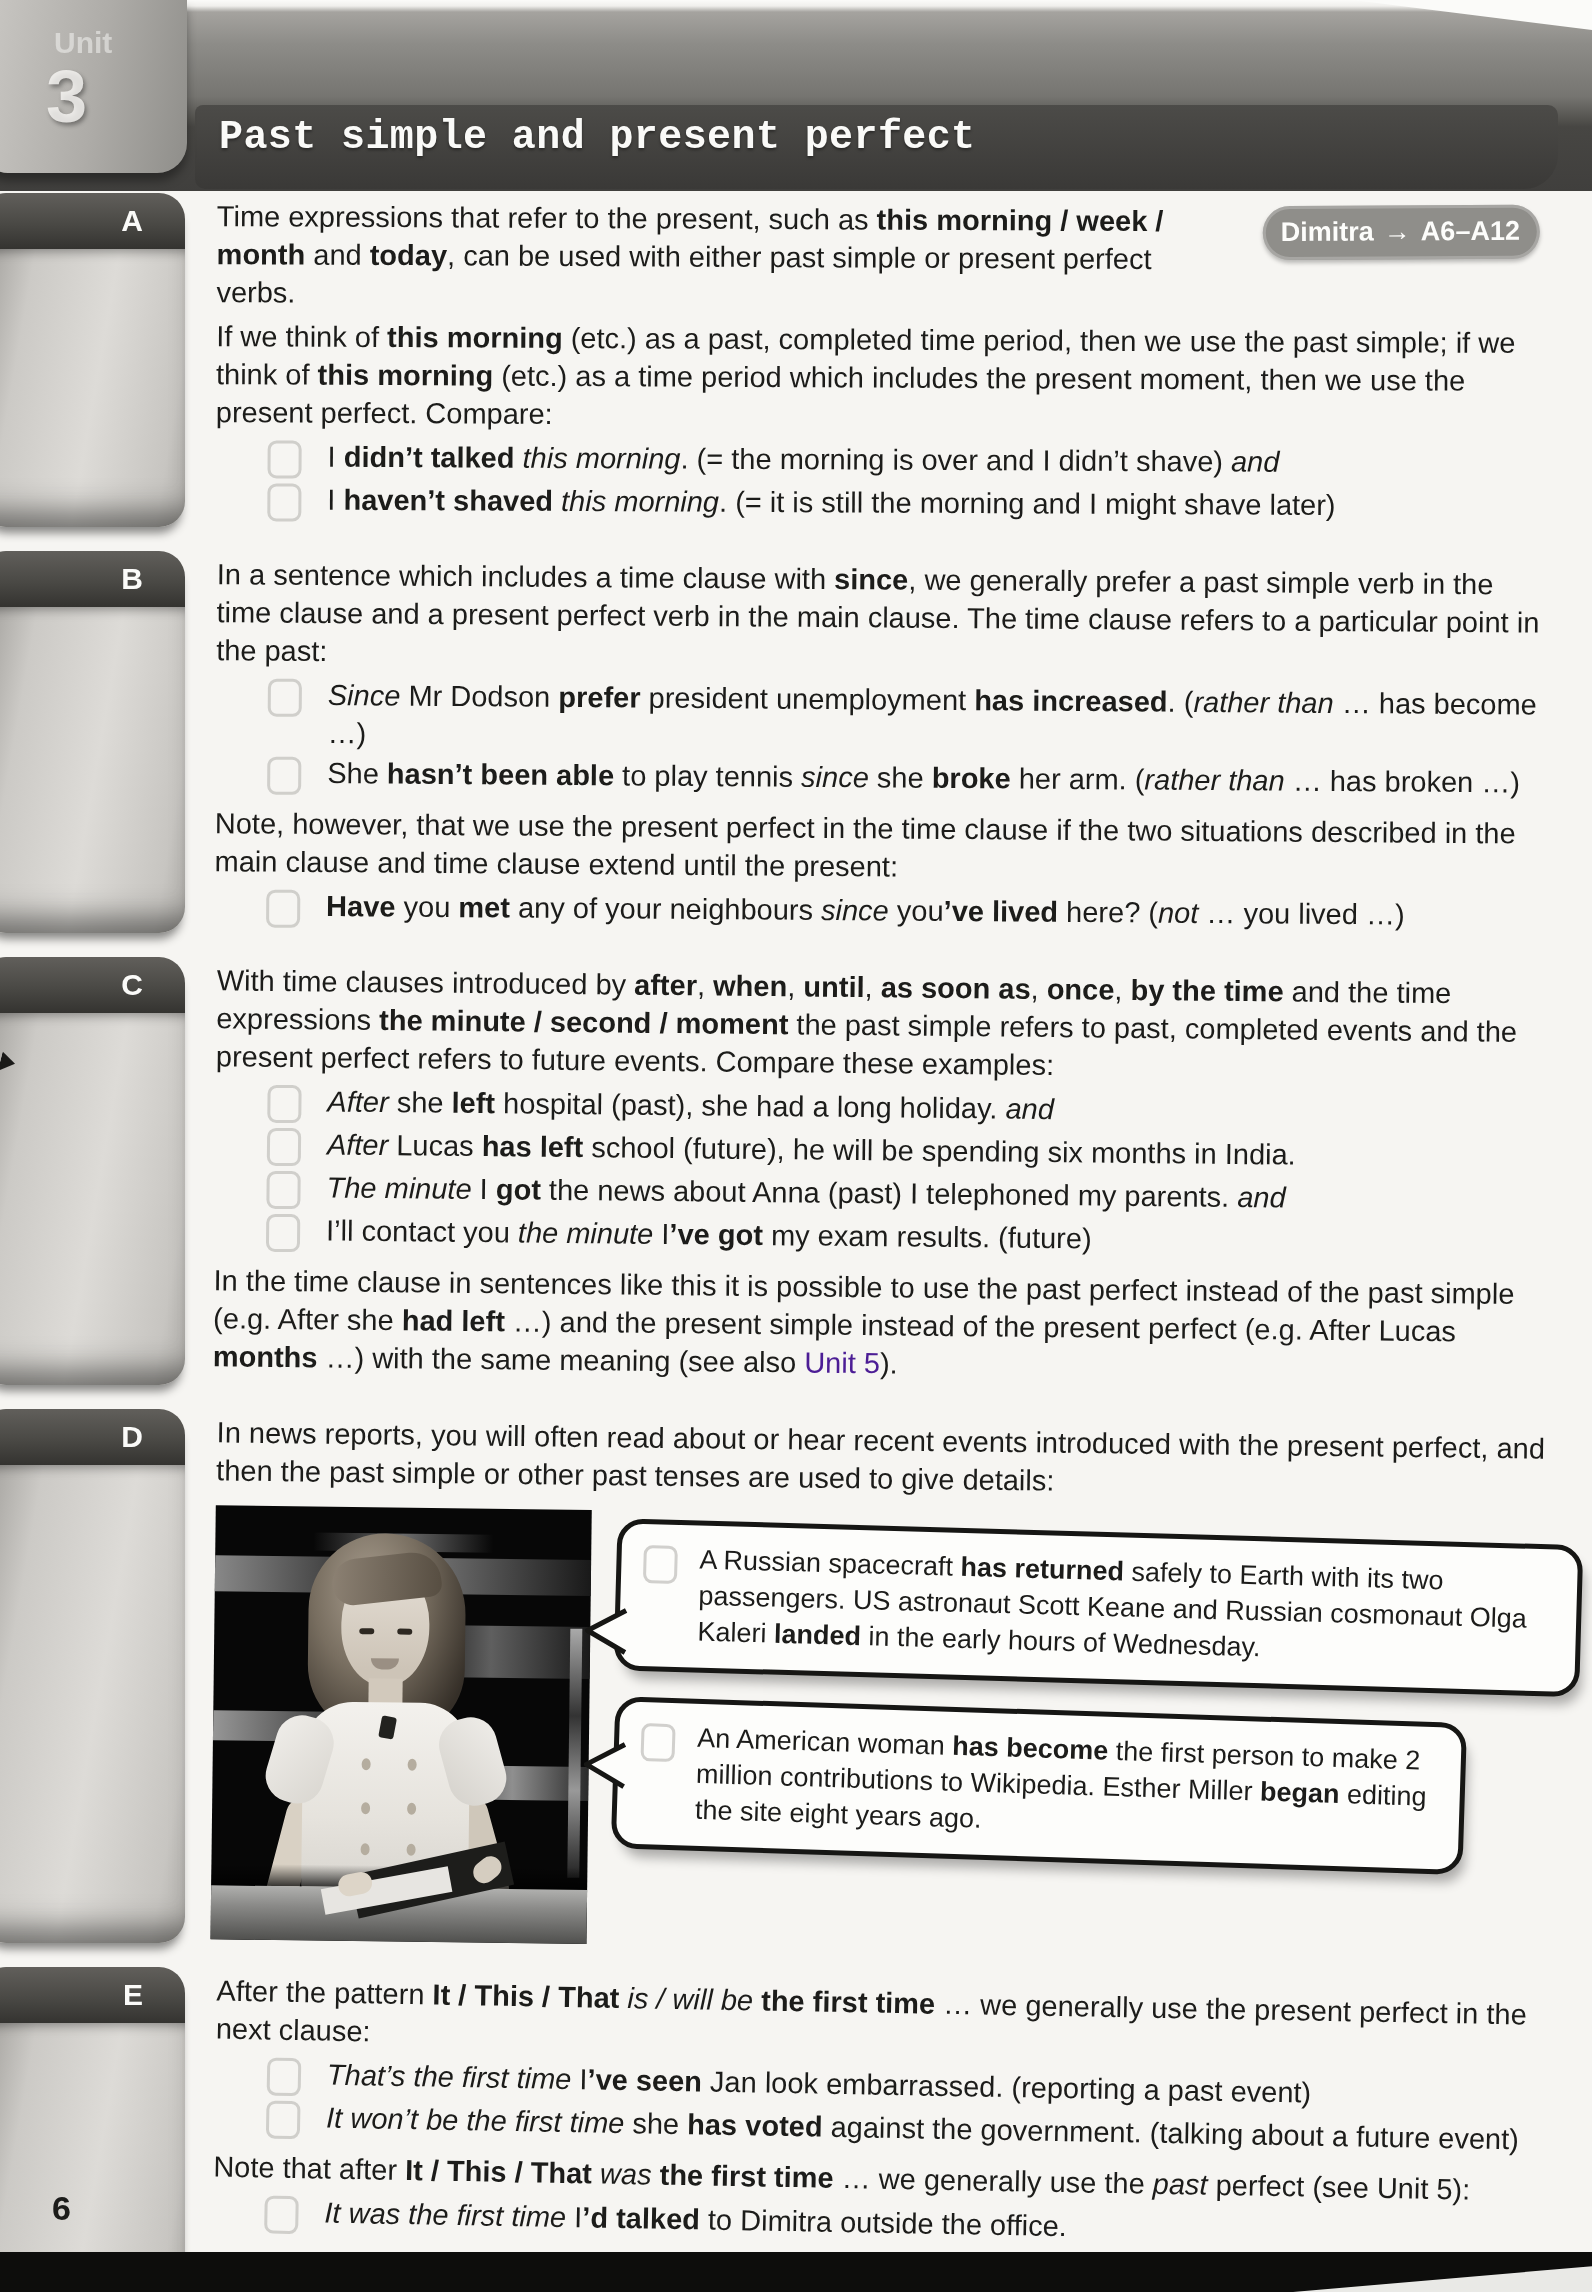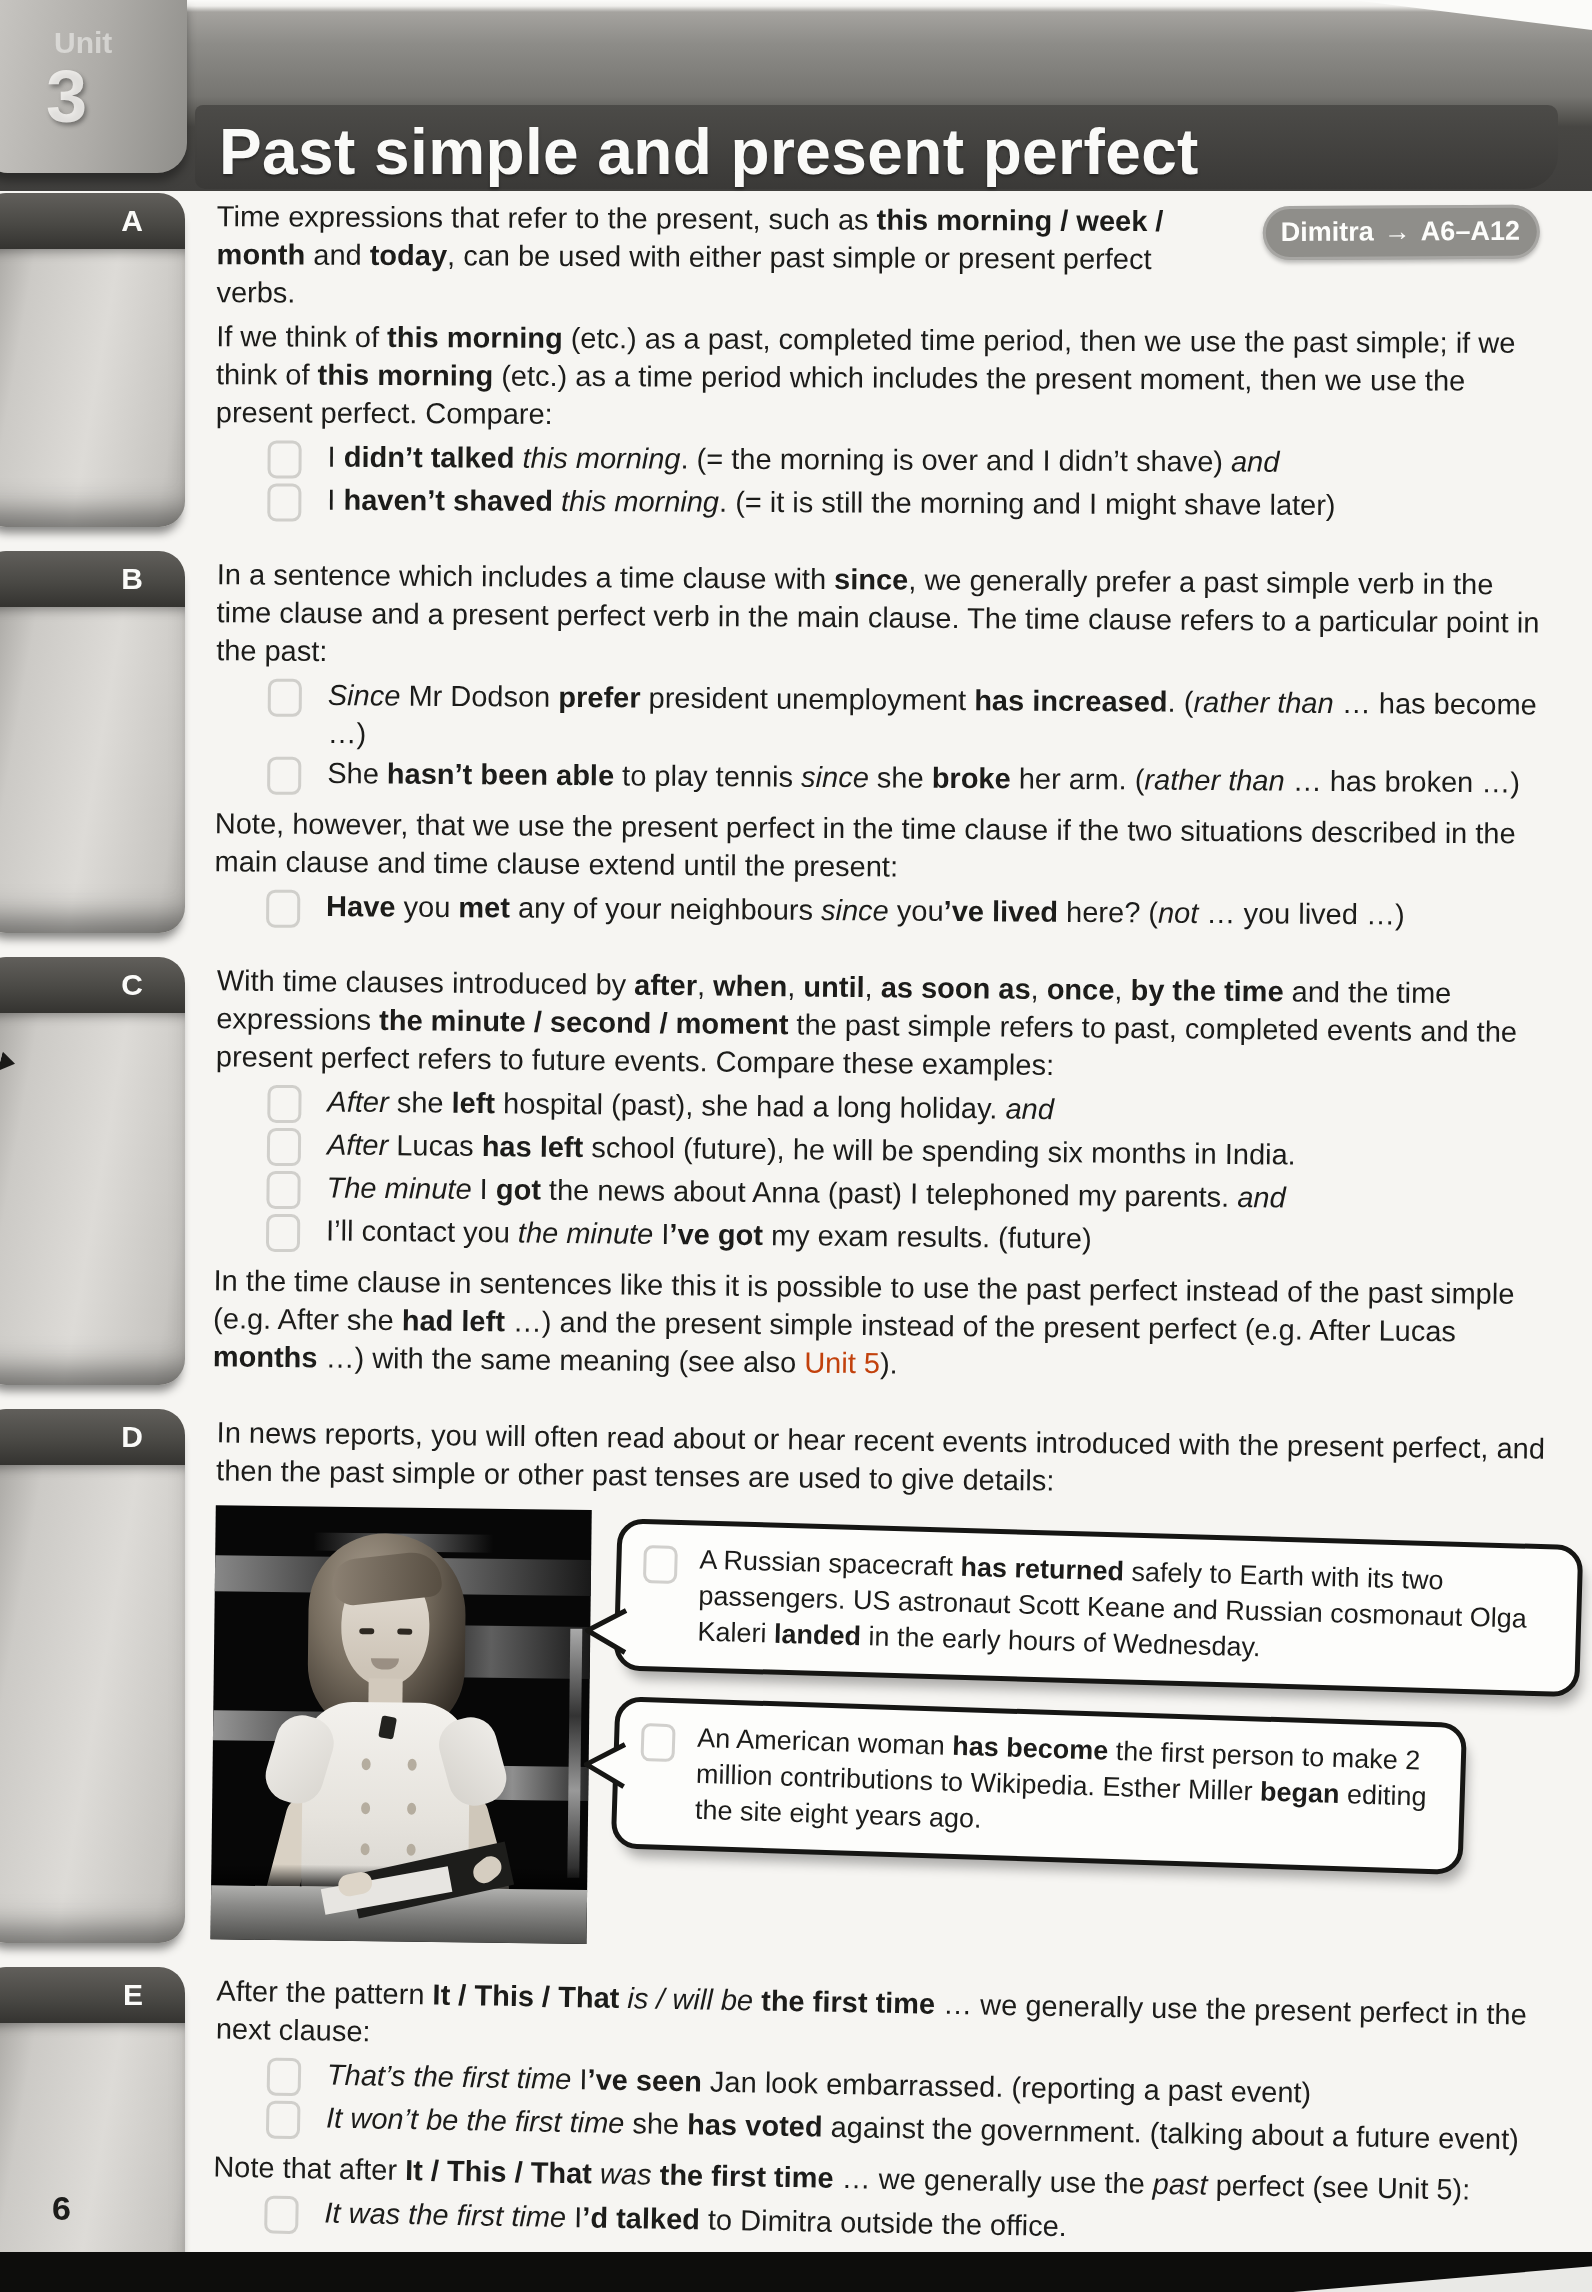--- a/index.html
+++ b/index.html
@@ -15,22 +15,22 @@
     position:absolute; top:0; left:0; width:100%; height:191px;
     background:linear-gradient(180deg,#fbfbf9 0px,#f0efec 6px,#a5a39f 12px,#8d8c88 44px,#767571 96px,#5a5955 115px,#474643 127px,#403f3d 191px);
   }
   .title-band {
     position:absolute; left:195px; right:34px; top:105px; height:84px;
     background:linear-gradient(180deg,#4c4b48,#3a3937);
     border-radius:8px 10px 34px 10px;
   }
   .page-title {
     position:absolute; left:24px; top:10px;
-    font-size:64px; font-weight:700; color:#fafaf8; letter-spacing:0.4px;
-    text-shadow:0 2px 3px rgba(0,0,0,.4); white-space:nowrap;
+    font-size:40px; font-weight:700; color:#fafaf8; letter-spacing:0.4px;
+    text-shadow:0 2px 3px rgba(0,0,0,.4); white-space:nowrap;font-family:Liberation Mono, monospace;
   }
   .corner-sliver {
     position:absolute; top:0; right:0; width:239px; height:30px;
     background:#fbfbf9; clip-path:polygon(0 0,100% 0,100% 100%);
   }
   .unit-block {
     position:absolute; top:0; left:-18px; width:205px; height:173px;
     background:linear-gradient(100deg,#cac8c4 0%,#aeaca8 55%,#8f8e8a 100%);
     border-radius:0 0 30px 26px; box-shadow:0 8px 10px rgba(0,0,0,.35);
   }
@@ -58,21 +58,21 @@
     box-shadow:inset 0 -32px 28px -16px rgba(35,35,33,.55), inset 0 10px 12px -8px rgba(0,0,0,.4);
   }
   .content { flex:1; padding:6px 52px 10px 30px; font-size:29px; line-height:38px; transform-origin:0 0; }
   .sec-a .content { transform:rotate(.3deg); }
   .sec-b .content { transform:rotate(.45deg); }
   .sec-c .content { transform:rotate(.6deg); }
   .sec-d .content { transform:rotate(.7deg); }
   .sec-e .content { transform:rotate(1.05deg); }
   .para { margin:0 0 6px 0; }
   .para.gap-top { margin-top:10px; }
-  .ref { color:#c2410c; }
+  .ref { color:#4c1d95; }
   .example { display:flex; margin:2px 0 2px 52px; }
   .chk {
     flex:0 0 28px; height:32px; border:3px solid #c9c8c4; border-radius:9px;
     margin:3px 26px 0 0; opacity:.85; background:transparent;
   }
   .ex-text { flex:1; }
 
   .reminder {
     float:right; margin:2px 0 14px 26px; padding:7px 20px 9px 18px;
     background:#8f8e8a; color:#fdfdfb; font-weight:700; font-size:27px;

